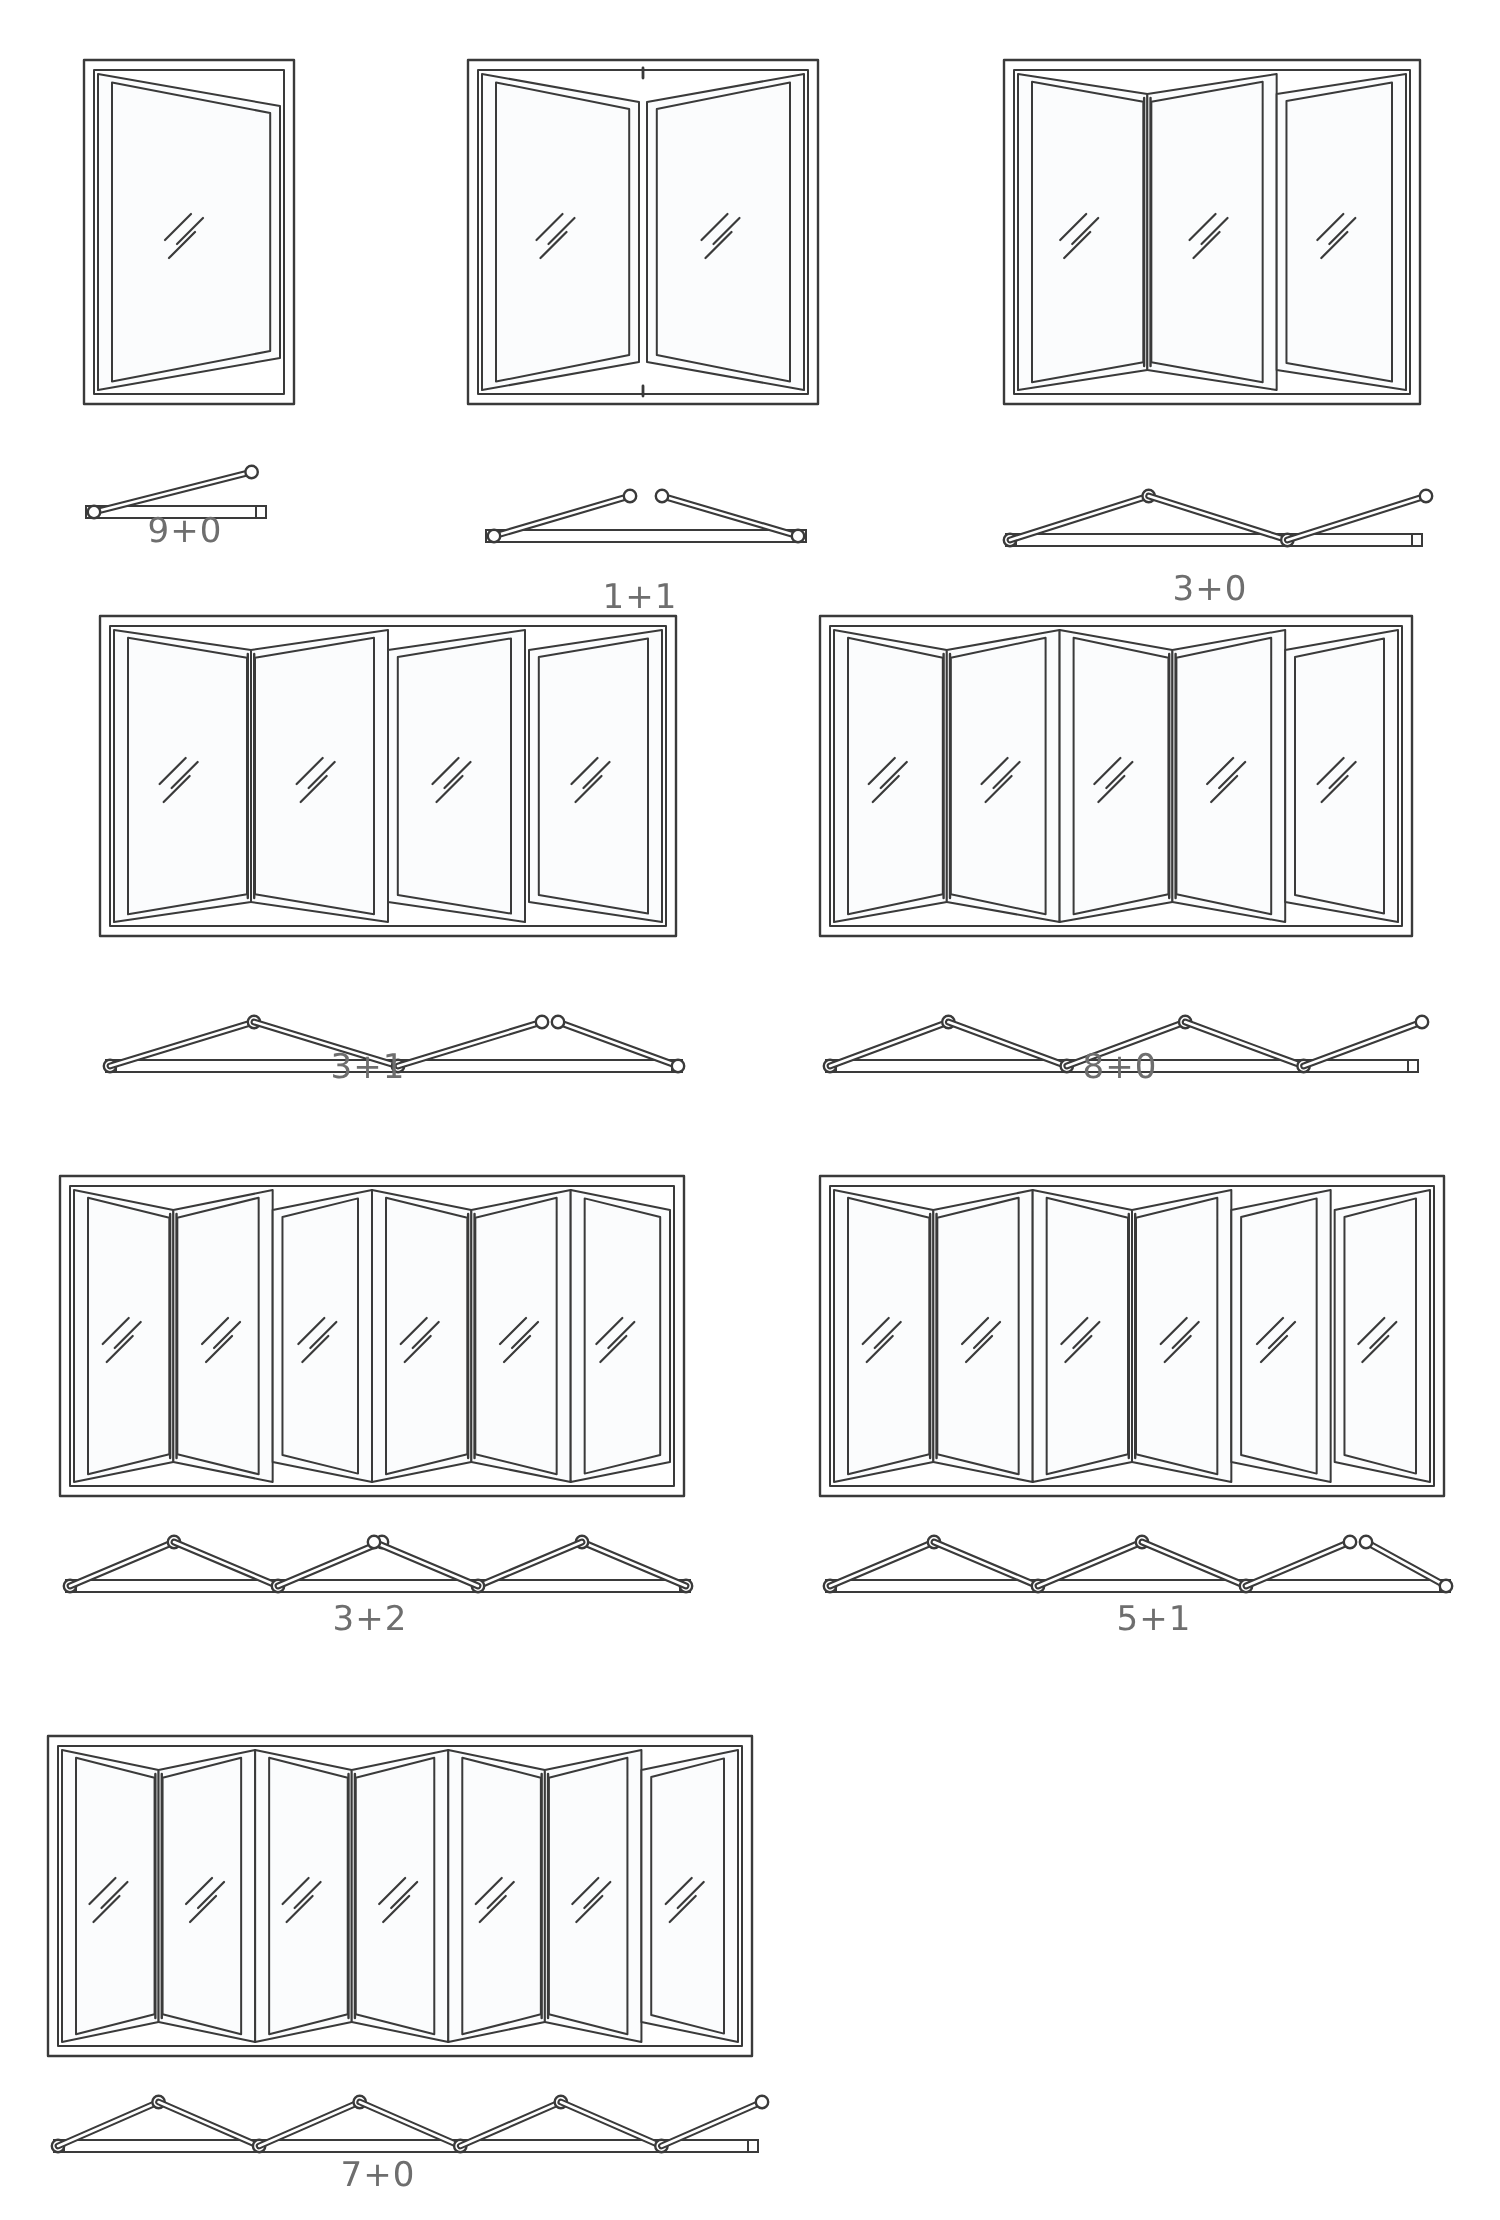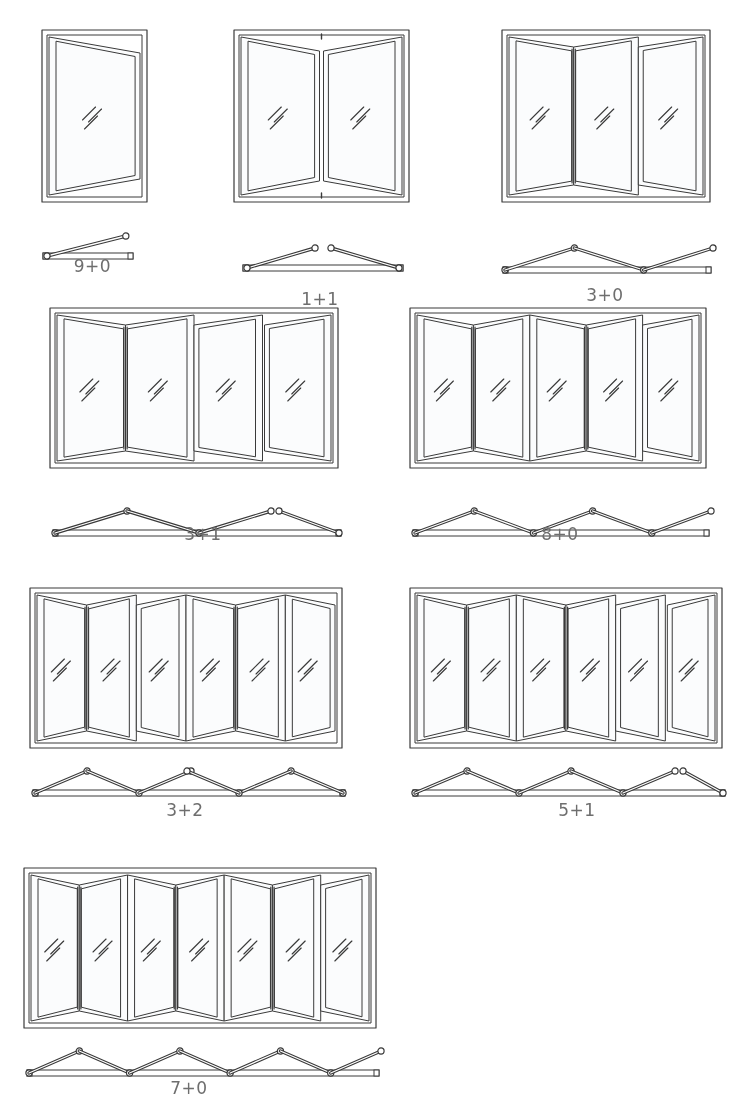--- a/index.html
+++ b/index.html
@@ -197,21 +197,21 @@
           <line x1="146" y1="26" x2="218" y2="4" stroke="#3a3a3a" stroke-width="3.4" stroke-linecap="round"></line>
           <line x1="146" y1="26" x2="218" y2="4" stroke="#ffffff" stroke-width="1.3" stroke-linecap="round"></line>
           <circle cx="218" cy="4" r="3.1" fill="#ffffff" stroke="#3a3a3a" stroke-width="1.2"></circle>
           <line x1="226" y1="4" x2="286" y2="26" stroke="#3a3a3a" stroke-width="3.4" stroke-linecap="round"></line>
           <line x1="226" y1="4" x2="286" y2="26" stroke="#ffffff" stroke-width="1.3" stroke-linecap="round"></line>
           <circle cx="226" cy="4" r="3.1" fill="#ffffff" stroke="#3a3a3a" stroke-width="1.2"></circle>
           <circle cx="286" cy="26" r="3.1" fill="#ffffff" stroke="#3a3a3a" stroke-width="1.2"></circle>
         </g>
       </svg>
     </div>
-    <div class="cfg-label" style="left: 128px; top: 524px; width: 150px;">3+1</div>
+    <div class="cfg-label" style="left: 109px; top: 524px; width: 150px;">3+1</div>
     <div class="config" style="left: 408px; top: 306px;">
       <svg width="300" height="164">
         <g transform="translate(2,2)">
           <polygon points="0,0 296,0 296,160 0,160" fill="#ffffff" stroke="#3a3a3a" stroke-width="1.2" stroke-linejoin="round"></polygon>
           <polygon points="5,5 291,5 291,155 5,155" fill="none" stroke="#3a3a3a" stroke-width="1" stroke-linejoin="round"></polygon>
           <polygon points="7,7 63.4,17 63.4,143 7,153" fill="#fbfcfd" stroke="#3a3a3a" stroke-width="1" stroke-linejoin="round"></polygon>
           <polygon points="14,10.850000000000001 61.4,20.85 61.4,139.15 14,149.15" fill="none" stroke="#3a3a3a" stroke-width="1" stroke-linejoin="round"></polygon>
           <polygon points="63.4,17 119.8,7 119.8,153 63.4,143" fill="#fbfcfd" stroke="#3a3a3a" stroke-width="1" stroke-linejoin="round"></polygon>
           <polygon points="65.4,20.85 112.8,10.850000000000001 112.8,149.15 65.4,139.15" fill="none" stroke="#3a3a3a" stroke-width="1" stroke-linejoin="round"></polygon>
           <line x1="61.8" y1="19" x2="61.8" y2="141" stroke="#3a3a3a" stroke-width="1.2" stroke-linecap="round"></line>

